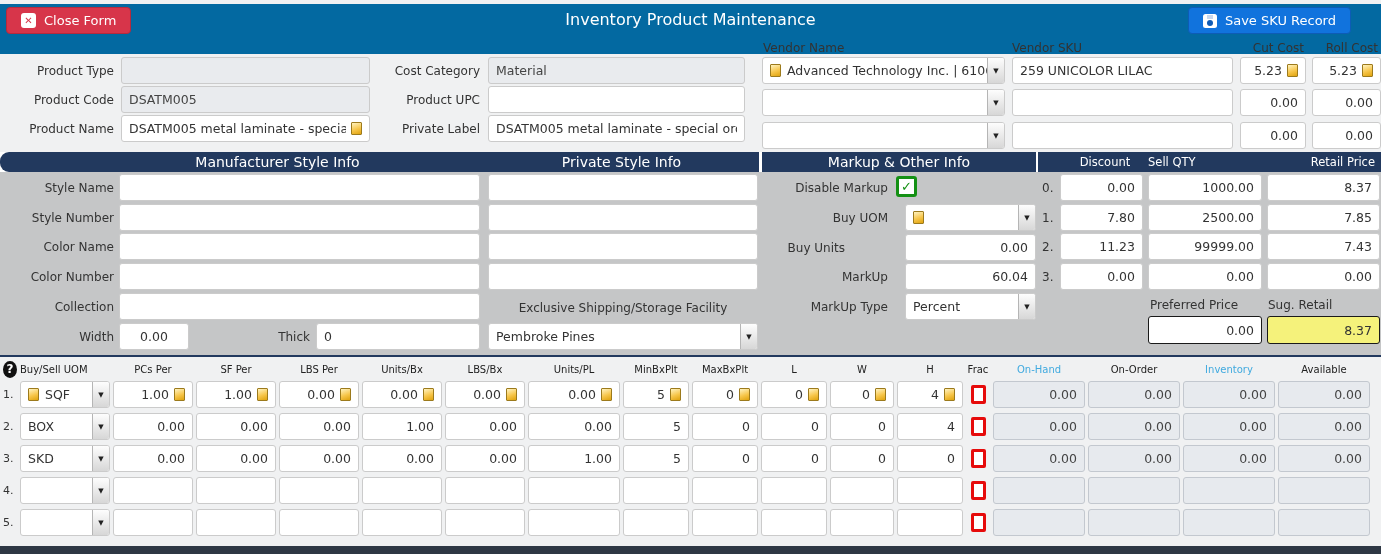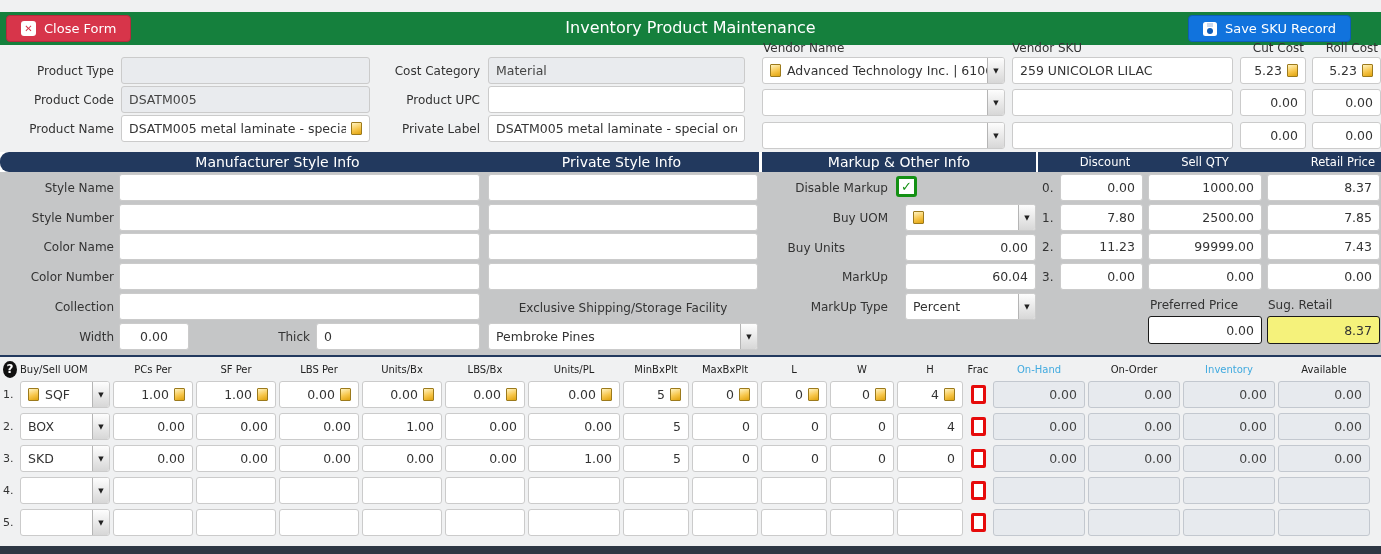--- a/index.html
+++ b/index.html
@@ -1,21 +1,21 @@
 <!DOCTYPE html>
 <html><head>
 <meta charset="utf-8">
 <style>
   * { margin:0; padding:0; box-sizing:border-box; }
   html,body { background:#e8e8e8; }
   body { font-family:"DejaVu Sans","Liberation Sans",sans-serif; }
   .page { position:relative; width:1381px; height:554px; background:#f0f1f2; overflow:hidden; }
 
   
-  .topbar { position:absolute; left:0; top:12px; width:1381px; height:33px; background:#15803d; }
+  .topbar { position:absolute; left:0; top:4px; width:1381px; height:50px; background:#0369a1; }
   .title { position:absolute; left:0; right:0; top:6px; text-align:center; color:#fff; font-size:16px; }
   .btn { position:absolute; top:3px; height:27px; display:flex; align-items:center; gap:8px;
          border-radius:4px; color:#fff; font-size:13px; padding:0 14px; cursor:pointer; }
   .btn-close { left:6px; background:#d7354a; border:1px solid #b52a3d; }
   .btn-save  { right:30px; background:#1173dd; border:1px solid #0d5cb6; }
   .close-ico { width:15px; height:15px; background:#fff; border-radius:3px; display:flex;
                align-items:center; justify-content:center; color:#d7354a; font-weight:bold; font-size:10px; }
   .close-ico::after { content:"✕"; }
   .floppy { width:14px; height:14px; background:#fff; border-radius:2.5px; position:relative; }
   .floppy::after { content:""; position:absolute; left:4px; bottom:1.5px; width:6px; height:6px;
@@ -177,21 +177,21 @@
     </div>
   </div>
 
   <div class="band-mid">
     <div class="mid-hdr">
       <div class="seg" style="left:0;width:555px;border-radius:9px;">Manufacturer Style Info</div>
       <div class="seg" style="left:484px;width:275px;">Private Style Info</div>
       <div class="seg" style="left:762px;width:274px;">Markup &amp; Other Info</div>
       <div class="seg seg-price" style="left:1038px;width:343px;">
         <span style="left:22px;width:90px;text-align:center;">Discount</span>
-        <span style="left:110px;width:114px;text-align:center;">Sell QTY</span>
+        <span style="left:110px;width:114px;text-align:left;">Sell QTY</span>
         <span style="left:229px;width:108px;text-align:right;">Retail Price</span>
       </div>
     </div>
 
     <div class="lbl r" style="left:10px;top:29px;width:104px;">Style Name</div>
     <div class="field" style="left:119px;top:22px;width:361px;">
       <span class="val"></span>
     </div>
     <div class="lbl r" style="left:10px;top:59px;width:104px;">Style Number</div>
     <div class="field" style="left:119px;top:52px;width:361px;">

